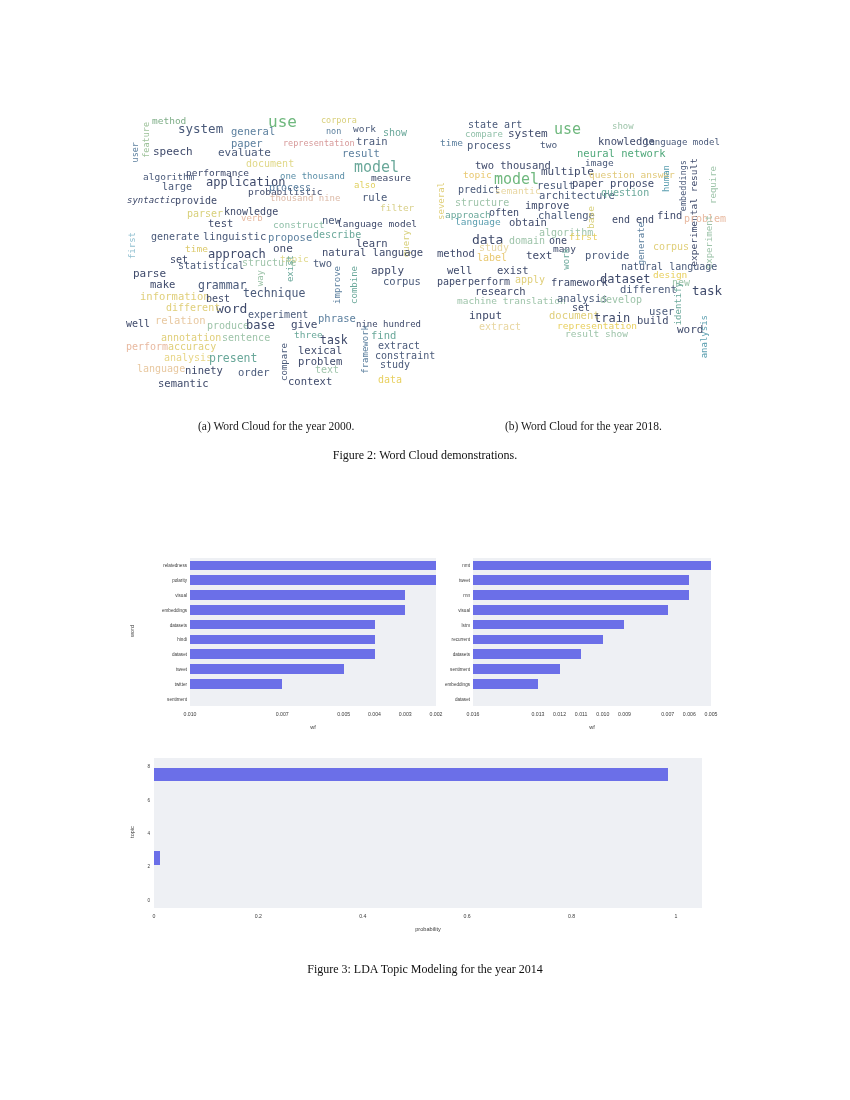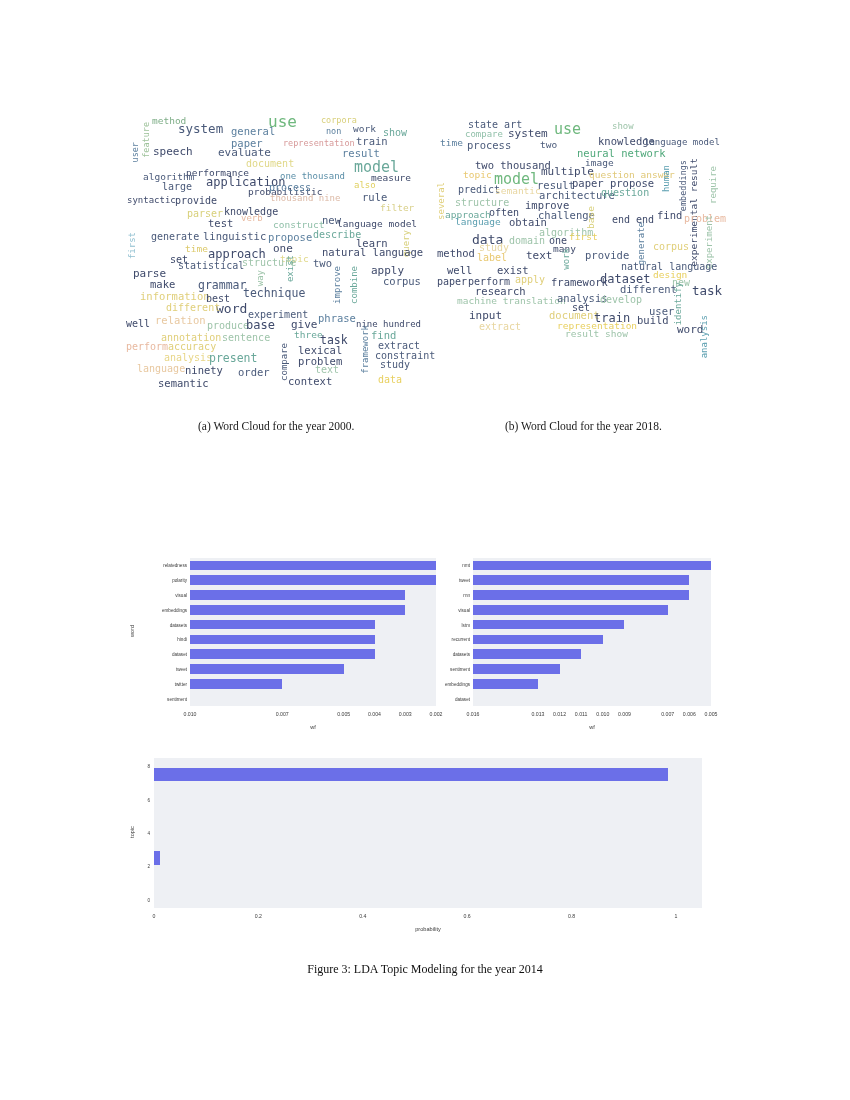--- a/index.html
+++ b/index.html
@@ -82,21 +82,21 @@
         <span class="w" style="left: 58px; top: 58px; font-size: 9.5px; color: rgb(63, 74, 107);">performance</span>
         <span class="w" style="left: 15px; top: 62px; font-size: 9.5px; color: rgb(74, 90, 122);">algorithm</span>
         <span class="w" style="left: 78px; top: 66px; font-size: 12px; color: rgb(63, 74, 107);">application</span>
         <span class="w" style="left: 152px; top: 62px; font-size: 9px; color: rgb(91, 143, 168);">one thousand</span>
         <span class="w" style="left: 243px; top: 63px; font-size: 9.5px; color: rgb(63, 74, 107);">measure</span>
         <span class="w" style="left: 34px; top: 72px; font-size: 10px; color: rgb(74, 90, 122);">large</span>
         <span class="w" style="left: 76px; top: 77px; font-size: 9.5px; color: rgb(63, 74, 107); padding-left: 44px;">probabilistic</span>
         <span class="w" style="left: 141px; top: 73px; font-size: 10px; color: rgb(91, 127, 158);">process</span>
         <span class="w" style="left: 226px; top: 71px; font-size: 9px; color: rgb(224, 208, 96);">also</span>
         <span class="w" style="left: 234px; top: 82px; font-size: 10.5px; color: rgb(74, 90, 122);">rule</span>
-        <span class="w" style="left: -1px; top: 86px; font-size: 9px; color: rgb(63, 74, 107);">syntactic</span>
+        <span class="w" style="left: -1px; top: 86px; font-size: 9px; color: rgb(63, 74, 107); font-style: italic;">syntactic</span>
         <span class="w" style="left: 47px; top: 86px; font-size: 10px; color: rgb(63, 74, 107);">provide</span>
         <span class="w" style="left: 142px; top: 84px; font-size: 9px; color: rgb(220, 185, 166);">thousand nine</span>
         <span class="w" style="left: 252px; top: 93px; font-size: 9.5px; color: rgb(217, 208, 138);">filter</span>
         <span class="w" style="left: 59px; top: 99px; font-size: 10px; color: rgb(216, 208, 122);">parser</span>
         <span class="w" style="left: 96px; top: 97px; font-size: 10px; color: rgb(63, 74, 107);">knowledge</span>
         <span class="w" style="left: 194px; top: 105px; font-size: 10.5px; color: rgb(74, 90, 122);">new</span>
         <span class="w" style="left: 113px; top: 104px; font-size: 9px; color: rgb(232, 185, 160);">verb</span>
         <span class="w" style="left: 80px; top: 108px; font-size: 10.5px; color: rgb(63, 74, 107);">test</span>
         <span class="w" style="left: 145px; top: 110px; font-size: 9.5px; color: rgb(143, 191, 168);">construct</span>
         <span class="w" style="left: 209px; top: 109px; font-size: 9.5px; color: rgb(63, 74, 107);">language model</span>
@@ -243,20 +243,21 @@
         <span class="w" style="left: 42px; top: 212px; font-size: 10px; color: rgb(232, 214, 160);">extract</span>
         <span class="w" style="left: 120px; top: 211px; font-size: 9.5px; color: rgb(232, 208, 96);">representation</span>
         <span class="w" style="left: 128px; top: 219px; font-size: 9.5px; color: rgb(158, 196, 170);">result show</span>
         <span class="w" style="left: 240px; top: 214px; font-size: 11px; color: rgb(63, 74, 107);">word</span>
         <span class="w rot" style="left: 263px; top: 205px; font-size: 9px; color: rgb(91, 159, 176); transform: rotate(-90deg) translate(-100%, 0px);">analysis</span>
       </div>
   </div>
 
   <div class="subcap" id="subcap-a">(a) Word Cloud for the year 2000.</div>
   <div class="subcap" id="subcap-b">(b) Word Cloud for the year 2018.</div>
+  <div id="figcap2">Figure 2: Word Cloud demonstrations.</div>
 
   <div class="fig3">
 
     <div class="chart" id="chartA">
       <div class="plotarea" style="background: rgb(238, 240, 244);"></div>
     <div class="ytick" style="top: 13.4px; width: 61px; left: 0px;">relatedness</div>
         <div class="bar" style="left: 64px; top: 8.516px; height: 9.768px; width: 246px; background: rgb(107, 111, 232);"></div>
         <div class="ytick" style="top: 28.2px; width: 61px; left: 0px;">polarity</div>
         <div class="bar" style="left: 64px; top: 23.316px; height: 9.768px; width: 246px; background: rgb(107, 111, 232);"></div>
         <div class="ytick" style="top: 43px; width: 61px; left: 0px;">visual</div>

